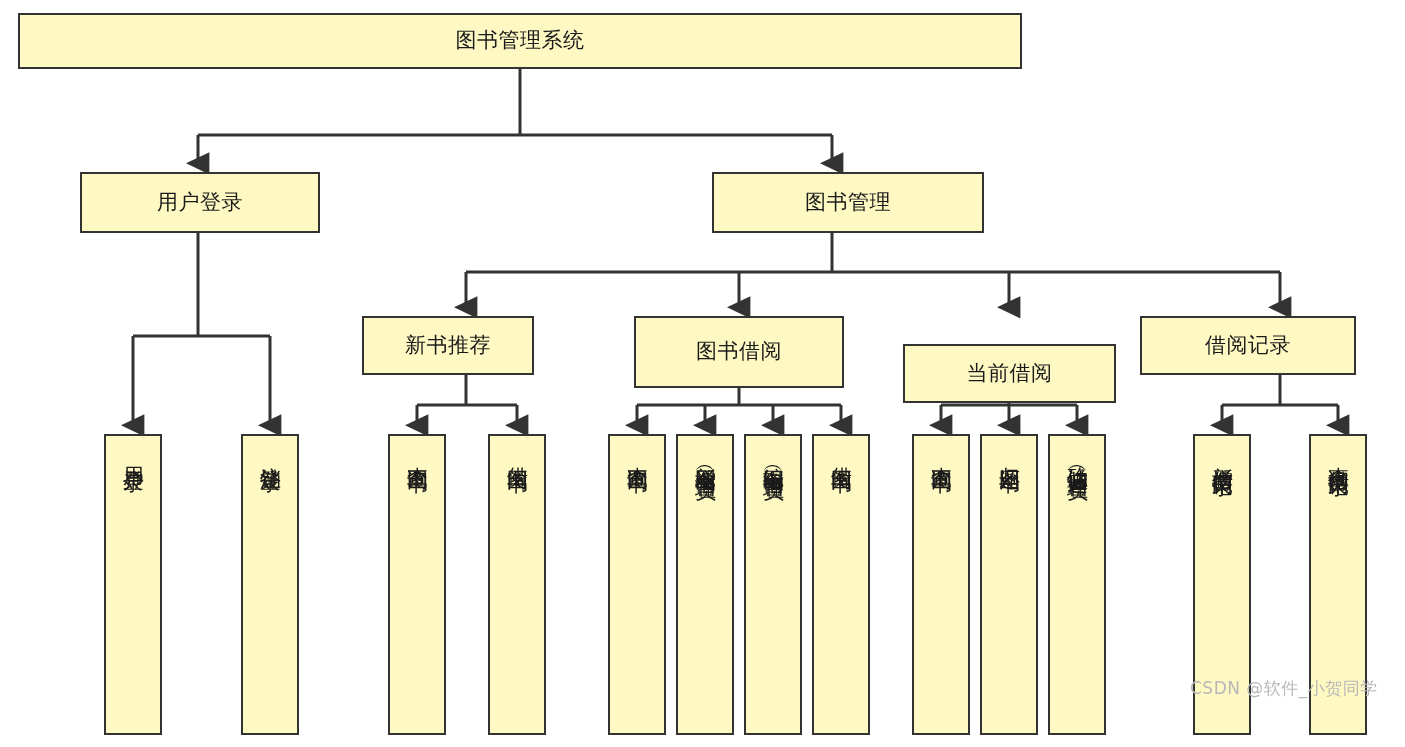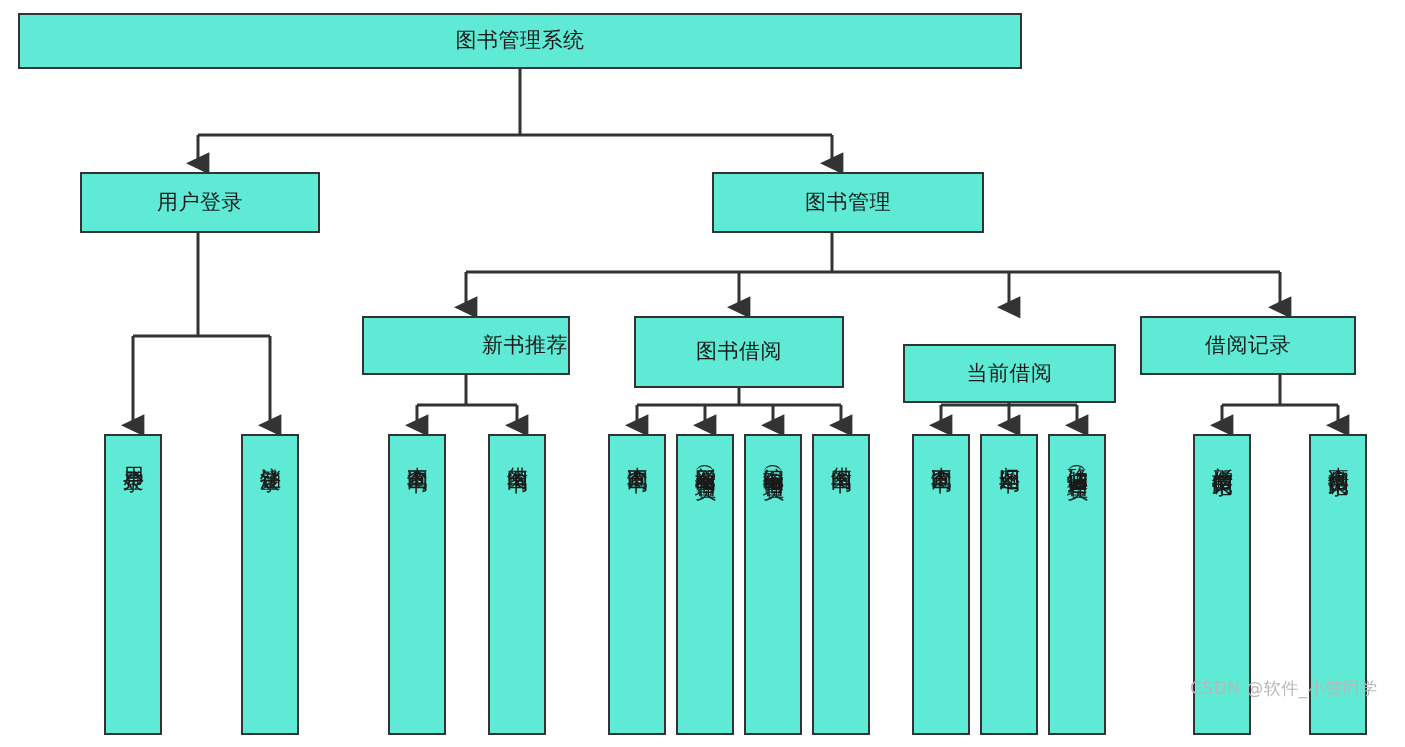--- a/index.html
+++ b/index.html
@@ -20,21 +20,21 @@
   svg.flow-svg {
     position: absolute;
     left: 0;
     top: 0;
     width: 1405px;
     height: 747px;
   }
   .node-box {
     position: absolute;
     box-sizing: border-box;
-    background: #5eead4;
+    background: #fef9c3;
     border: 2px solid #333333;
     display: flex;
     align-items: center;
     justify-content: center;
   }
   .node-label-h {
     font-size: 21px;
     color: #1a1a1a;
     line-height: 1.1;
     white-space: nowrap;
@@ -122,21 +122,21 @@
     <span class="node-label-h">图书管理系统</span>
   </div>
 
   <div class="node-box" style="left:80px; top:172px; width:240px; height:61px;">
     <span class="node-label-h">用户登录</span>
   </div>
   <div class="node-box" style="left:712px; top:172px; width:272px; height:61px;">
     <span class="node-label-h">图书管理</span>
   </div>
 
-  <div class="node-box" style="left:362px; top:316px; width:208px; height:59px;justify-content:flex-end;">
+  <div class="node-box" style="left:362px; top:316px; width:172px; height:59px;">
     <span class="node-label-h">新书推荐</span>
   </div>
   <div class="node-box" style="left:634px; top:316px; width:210px; height:72px;">
     <span class="node-label-h">图书借阅</span>
   </div>
   <div class="node-box" style="left:903px; top:316px; width:213px; height:59px;margin-top:28px;">
     <span class="node-label-h">当前借阅</span>
   </div>
   <div class="node-box" style="left:1140px; top:316px; width:216px; height:59px;">
     <span class="node-label-h">借阅记录</span>

